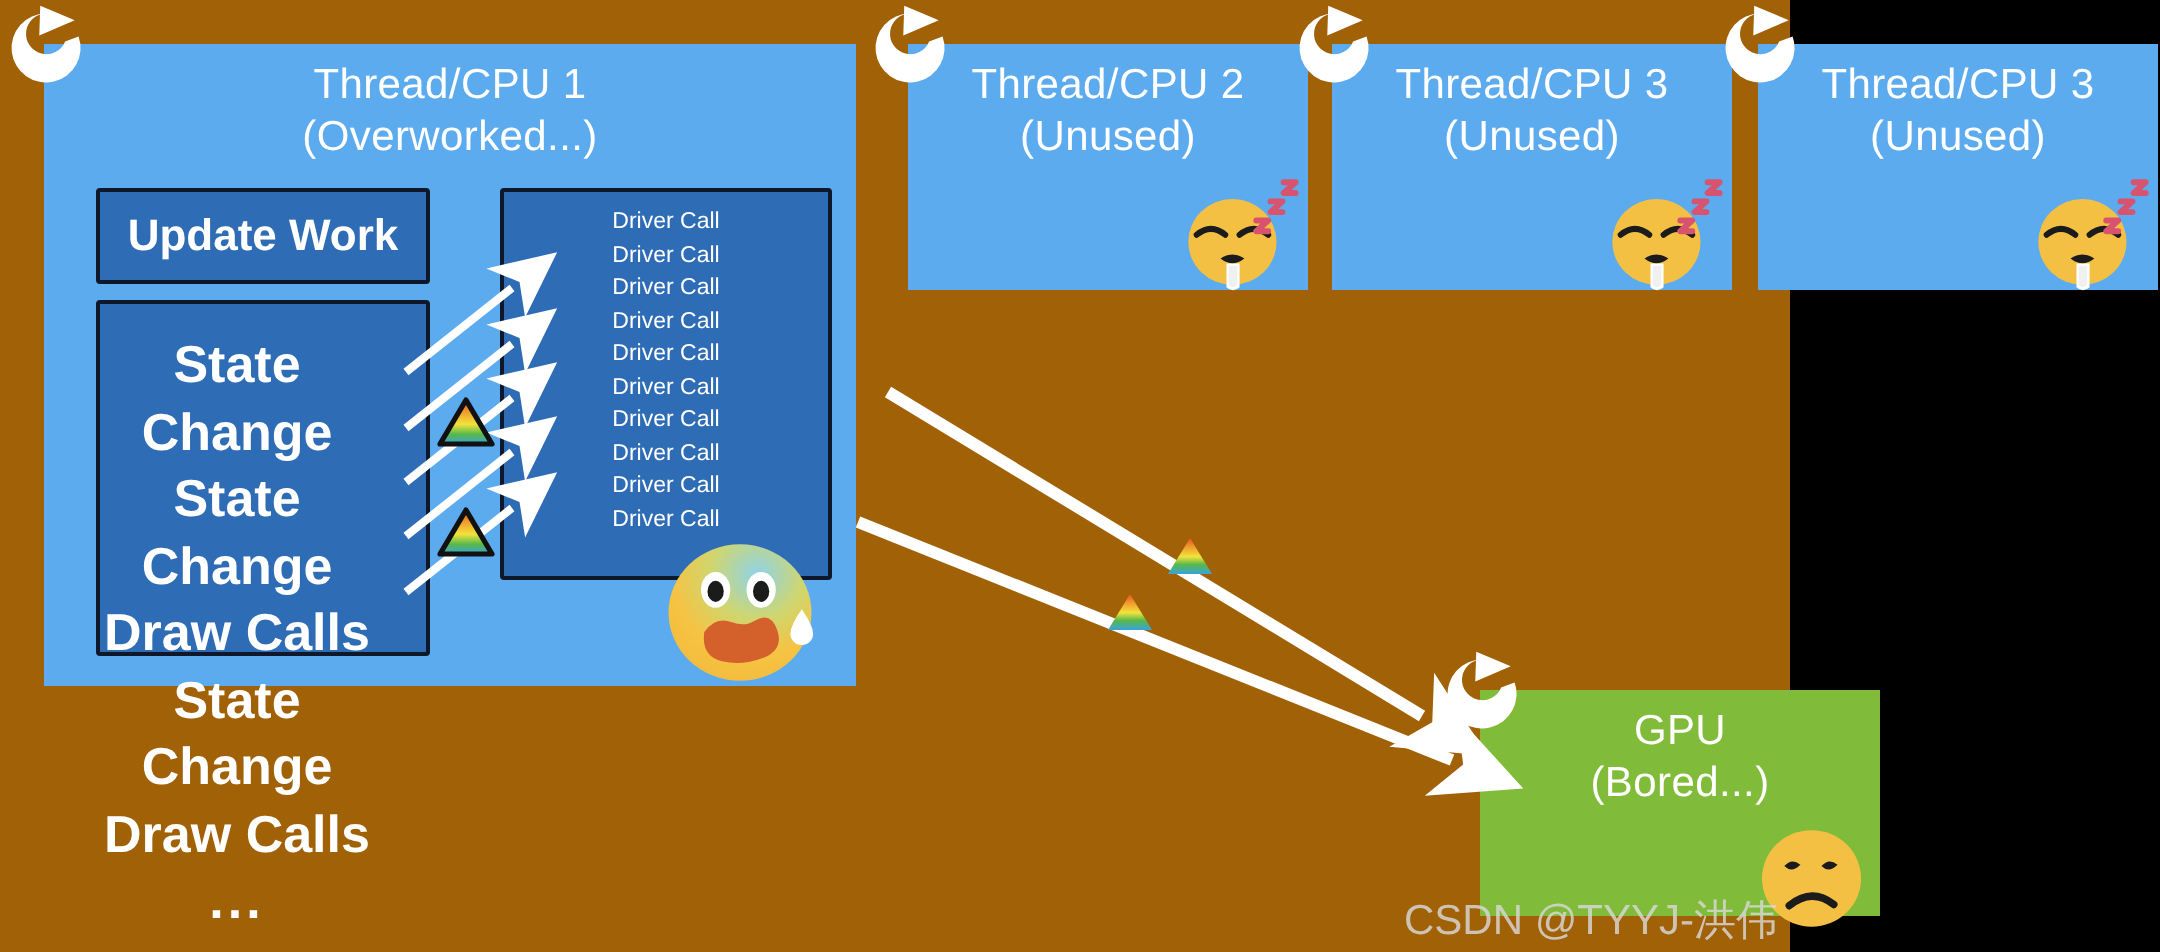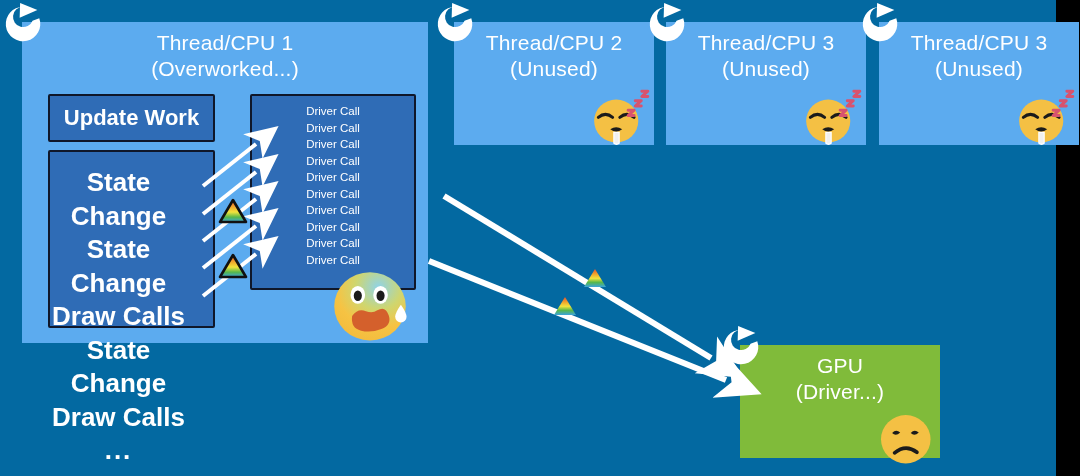--- a/index.html
+++ b/index.html
@@ -1,17 +1,17 @@
 <!DOCTYPE html>
 <html><head>
 <meta charset="utf-8">
 <style>
   html,body{margin:0;padding:0;background:#000;}
   body{width:1080px;height:476px;overflow:hidden;font-family:"Liberation Sans",sans-serif;}
-  #stage{position:relative;width:1056px;height:476px;background:#0369a1;}
+  #stage{position:relative;width:895px;height:476px;background:#a16207;}
 
   .box{position:absolute;box-sizing:border-box;}
   .cpu-box{background:#5cabef;}
   .gpu-box{background:#80bb3a;}
 
   .box-title{
     position:absolute;left:0;right:0;top:8px;
     text-align:center;color:#ffffff;line-height:1.22;
     font-size:21px;letter-spacing:0.2px;
   }
@@ -205,21 +205,21 @@
   <div class="loop-icon" style="left:857px;top:1px;">
     <svg viewBox="0 0 48 48">
       <path d="M24 6 a18 18 0 1 0 17 12 l-7 2.6 a10.6 10.6 0 1 1 -10-14.6 z" fill="#ffffff"></path>
       <path d="M21 2 L39 9.5 L20.5 17.5 z" fill="#ffffff"></path>
     </svg>
   </div>
 
   <div class="box gpu-box" style="left:740px;top:345px;width:200px;height:113px;">
     <div class="box-title">
       <span>GPU</span>
-      <span class="sub">(Driver...)</span>
+      <span class="sub">(Bored...)</span>
     </div>
     <div class="face" style="left:136px;top:67px;width:62px;height:52px;">
       <svg viewBox="0 0 100 84">
         <ellipse cx="48" cy="44" rx="40" ry="39" fill="#f4c044"></ellipse>
         <path d="M26 34 q6 -7 13 -1 q-7 7 -13 1z" fill="#1b1b1b"></path>
         <path d="M56 34 q6 -7 13 -1 q-7 7 -13 1z" fill="#1b1b1b"></path>
         <path d="M30 66 q18 -15 36 -1" stroke="#1b1b1b" stroke-width="6" fill="none" stroke-linecap="round"></path>
       </svg>
     </div>
   </div>
@@ -275,14 +275,15 @@
     </g>
 
     <g>
       <path d="M595 269 L606 287 L584 287 z" fill="url(#triGrad)"></path>
     </g>
     <g>
       <path d="M565 297 L576 315 L554 315 z" fill="url(#triGrad)"></path>
     </g>
   </svg>
 
+  <div class="watermark">CSDN @TYYJ-洪伟</div>
 
 </div>
 
 </body></html>

